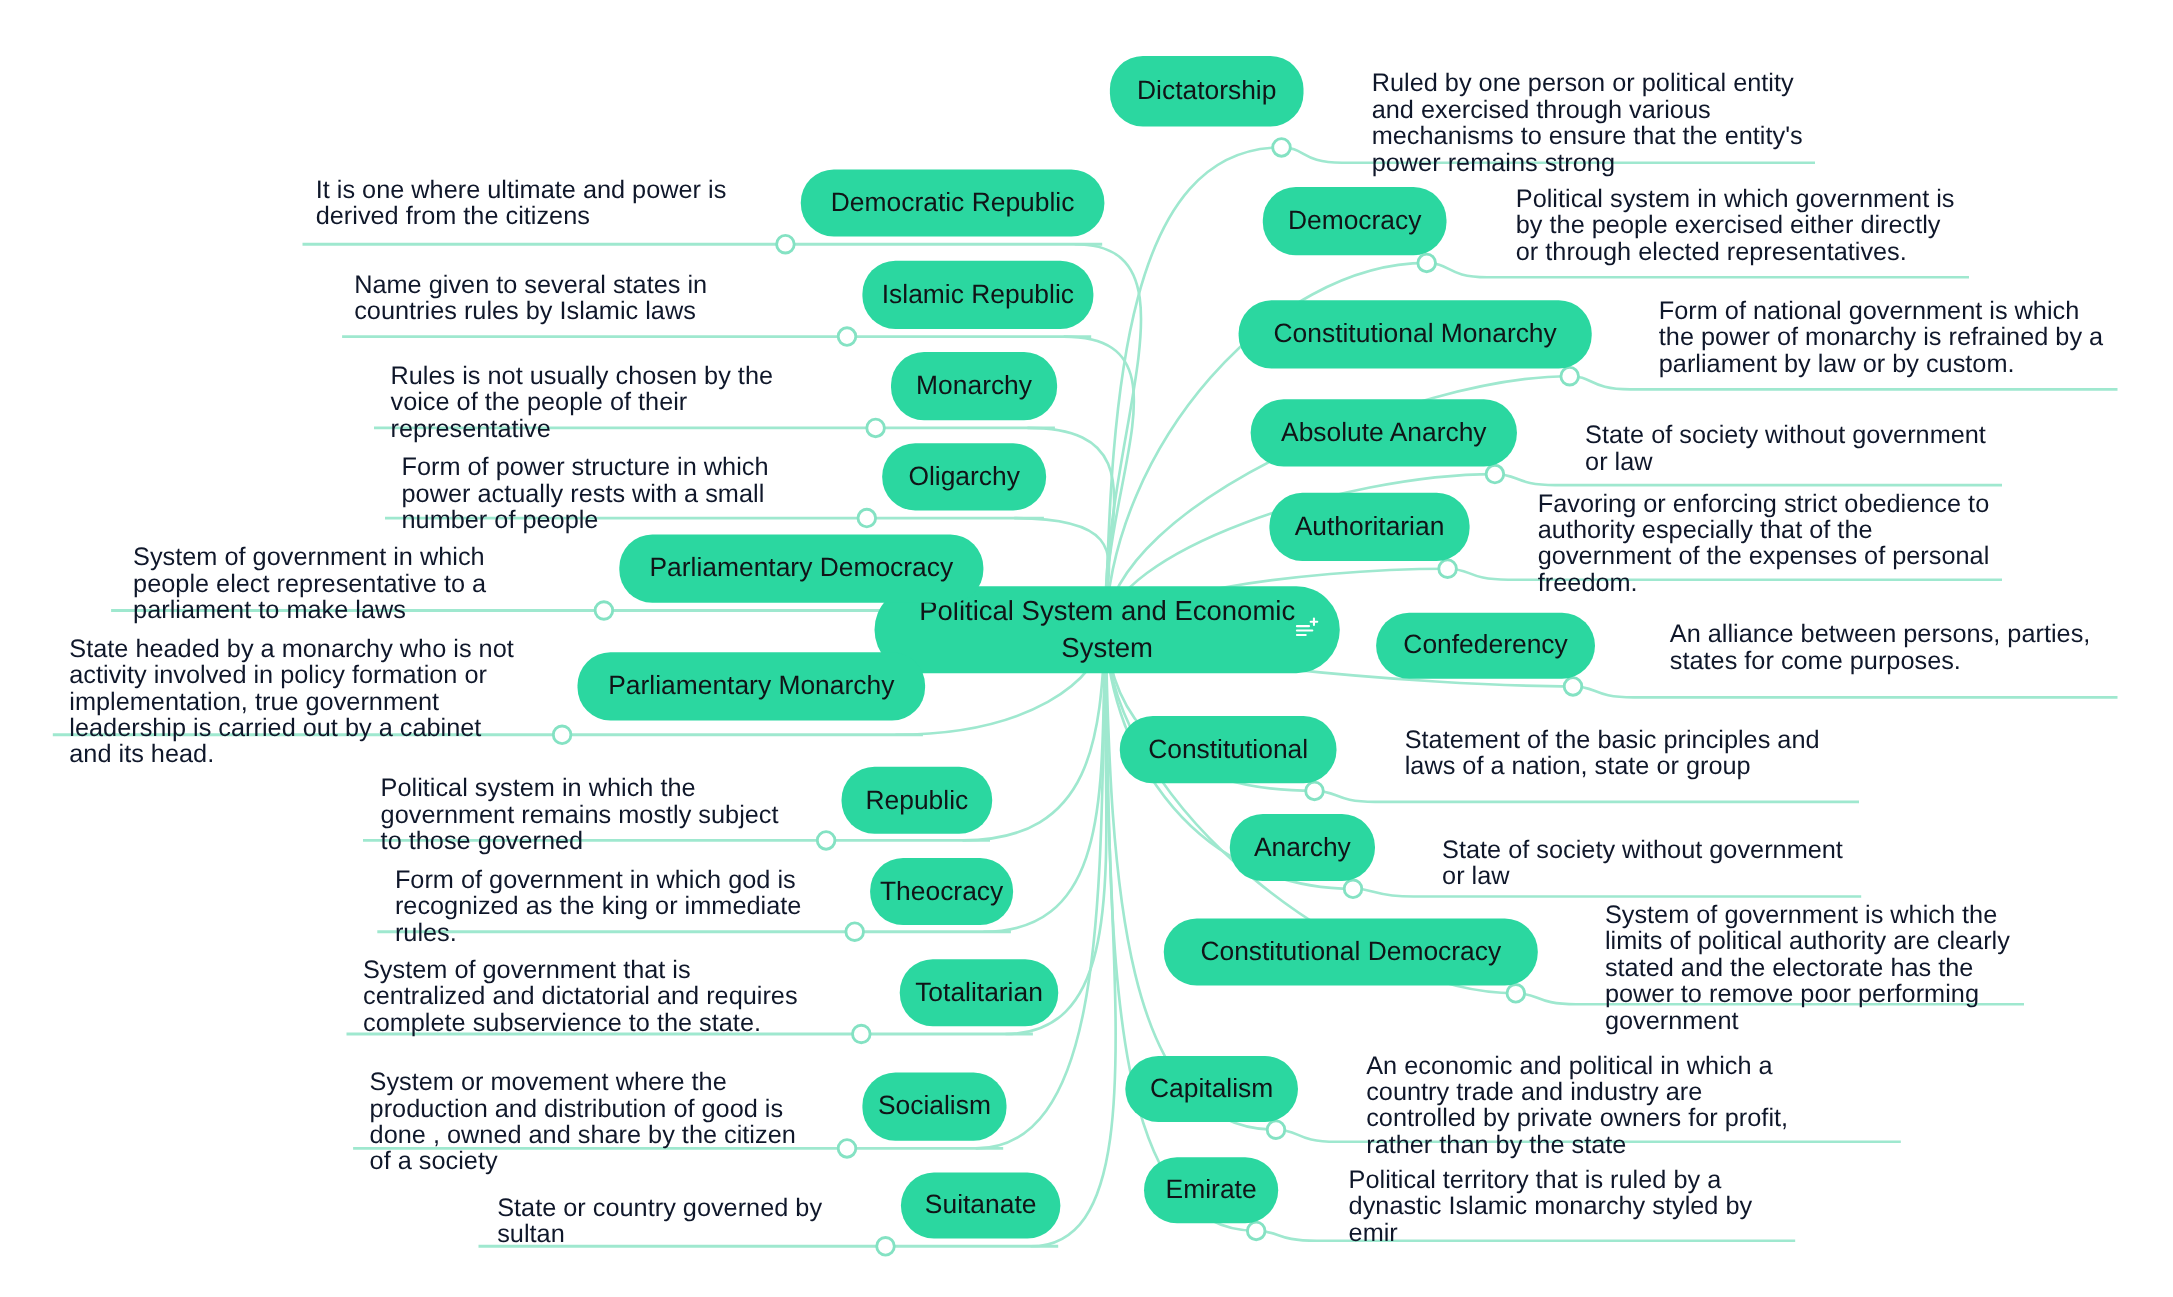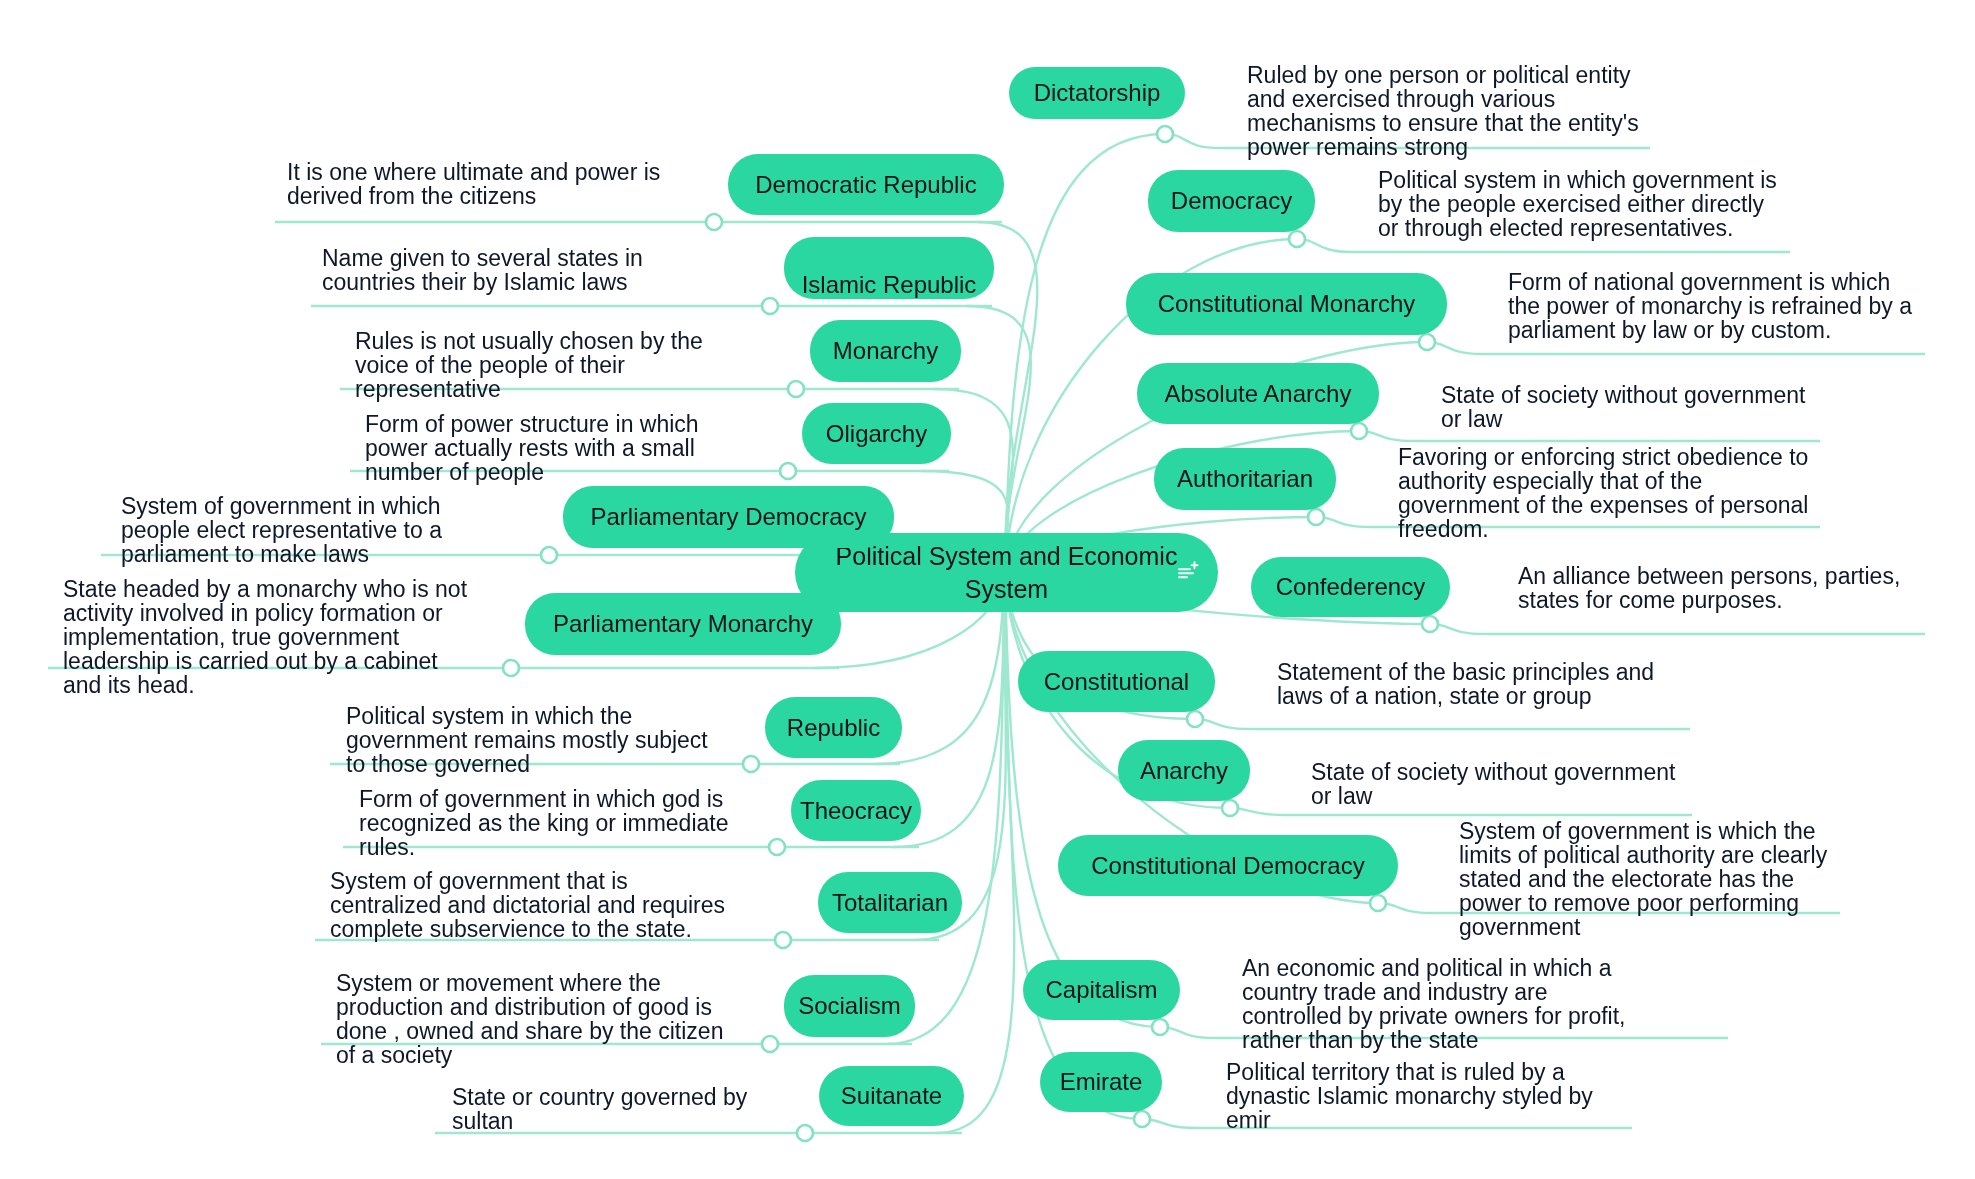--- a/index.html
+++ b/index.html
@@ -110,21 +110,21 @@
         <line x1="3" y1="17" x2="11" y2="17"></line>
         <line x1="18.5" y1="2" x2="18.5" y2="8"></line>
         <line x1="15.5" y1="5" x2="21.5" y2="5"></line>
       </g>
     </svg>
   </div>
 
   <div class="pill" style="left:728px;top:154px;width:276px;height:61px;">
       <span>Democratic Republic</span>
     </div>
-  <div class="pill" style="left:784px;top:237px;width:210px;height:62px;align-items:flex-end;">
+  <div class="pill" style="left:784px;top:237px;width:210px;height:62px;">
       <span>Islamic Republic</span>
     </div>
   <div class="pill" style="left:810px;top:320px;width:151px;height:62px;">
       <span>Monarchy</span>
     </div>
   <div class="pill" style="left:802px;top:403px;width:149px;height:61px;">
       <span>Oligarchy</span>
     </div>
   <div class="pill" style="left:563px;top:486px;width:331px;height:62px;">
       <span>Parliamentary Democracy</span>
@@ -141,21 +141,21 @@
   <div class="pill" style="left:818px;top:872px;width:144px;height:61px;">
       <span>Totalitarian</span>
     </div>
   <div class="pill" style="left:784px;top:975px;width:131px;height:62px;">
       <span>Socialism</span>
     </div>
   <div class="pill" style="left:819px;top:1066px;width:145px;height:60px;">
       <span>Suitanate</span>
     </div>
 
-  <div class="pill" style="left:1009px;top:67px;width:176px;height:52px;">
+  <div class="pill" style="left:1009px;top:51px;width:176px;height:64px;">
       <span>Dictatorship</span>
     </div>
   <div class="pill" style="left:1148px;top:170px;width:167px;height:62px;">
       <span>Democracy</span>
     </div>
   <div class="pill" style="left:1126px;top:273px;width:321px;height:62px;">
       <span>Constitutional Monarchy</span>
     </div>
   <div class="pill" style="left:1137px;top:363px;width:242px;height:61px;">
       <span>Absolute Anarchy</span>
@@ -176,21 +176,21 @@
       <span>Constitutional Democracy</span>
     </div>
   <div class="pill" style="left:1023px;top:960px;width:157px;height:60px;">
       <span>Capitalism</span>
     </div>
   <div class="pill" style="left:1040px;top:1052px;width:122px;height:60px;">
       <span>Emirate</span>
     </div>
 
   <div class="desc" style="left:287px;top:160px;width:395px;">It is one where ultimate and power is derived from the citizens</div>
-  <div class="desc" style="left:322px;top:246px;width:400px;">Name given to several states in countries their by Islamic laws</div>
+  <div class="desc" style="left:322px;top:246px;width:400px;">Name given to several states in countries rules by Islamic laws</div>
   <div class="desc" style="left:355px;top:329px;width:400px;">Rules is not usually chosen by the voice of the people of their representative</div>
   <div class="desc" style="left:365px;top:412px;width:385px;">Form of power structure in which power actually rests with a small number of people</div>
   <div class="desc" style="left:121px;top:494px;width:395px;">System of government in which people elect representative to a parliament to make laws</div>
   <div class="desc" style="left:346px;top:704px;width:378px;">Political system in which the government remains mostly subject to those governed</div>
   <div class="desc" style="left:63px;top:577px;width:412px;">State headed by a monarchy who is not activity involved in policy formation or implementation, true government leadership is carried out by a cabinet and its head.</div>
   <div class="desc" style="left:359px;top:787px;width:370px;">Form of government in which god is recognized as the king or immediate rules.</div>
   <div class="desc" style="left:330px;top:869px;width:400px;">System of government that is centralized and dictatorial and requires complete subservience to the state.</div>
   <div class="desc" style="left:336px;top:971px;width:390px;">System or movement where the production and distribution of good is done , owned and share by the citizen of a society</div>
   <div class="desc" style="left:452px;top:1085px;width:330px;">State or country governed by sultan</div>
 

